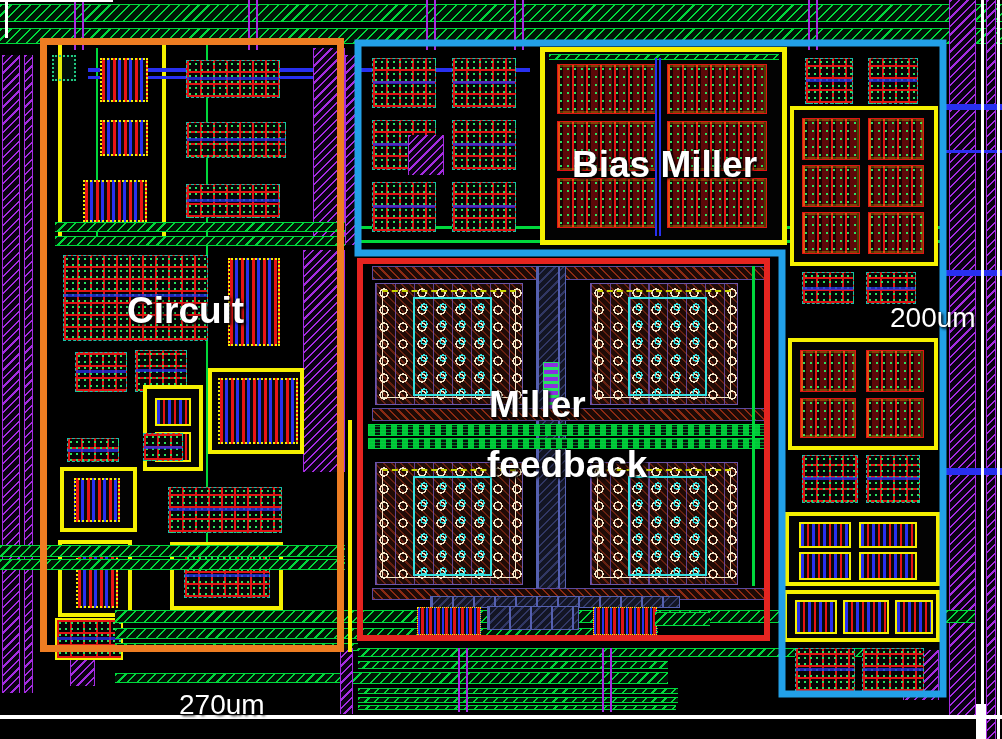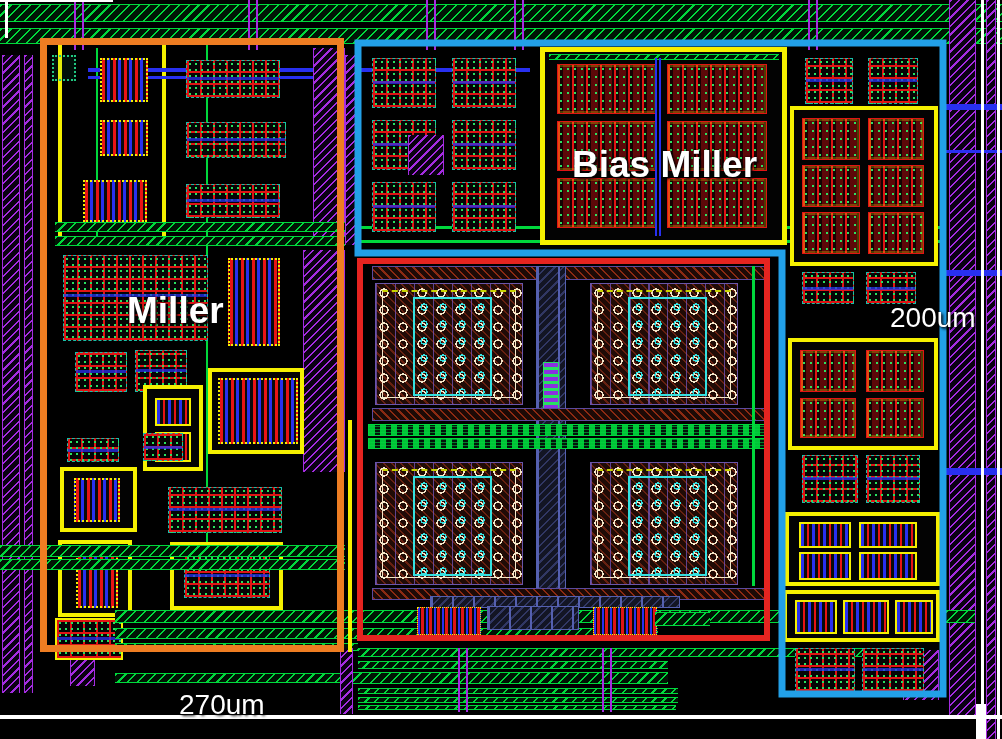--- a/index.html
+++ b/index.html
@@ -258,17 +258,19 @@
   <div class="b annBox" style="left:357px;top:258px;width:413px;height:383px;border-width:6px;border-color:var(--miller-box);"></div>
 
   <div class="b white" style="left:0px;top:0px;width:113px;height:2px;"></div>
   <div class="b white" style="left:5px;top:0px;width:3px;height:38px;"></div>
   <div class="b white" style="left:981px;top:0px;width:3px;height:739px;"></div>
   <div class="b white" style="left:997px;top:0px;width:3px;height:739px;"></div>
   <div class="b white" style="left:0px;top:715px;width:1002px;height:4px;"></div>
   <div class="b white" style="left:976px;top:704px;width:10px;height:35px;"></div>
 
   <div class="lbl lblBig" style="left:572px;top:146px;">Bias Miller</div>
-  <div class="lbl lblBig" style="left:127px;top:292px;">Miller</div>
+  <div class="lbl lblBig" style="left:127px;top:292px;">Circuit</div>
+  <div class="lbl lblBig" style="left:489px;top:386px;">Miller</div>
+  <div class="lbl lblBig" style="left:487px;top:446px;">feedback</div>
   <div class="lbl lblDim" style="left:890px;top:304px;">200um</div>
   <div class="lbl lblDim" style="left:179px;top:691px;">270um</div>
 
 </div>
 
 </body></html>

